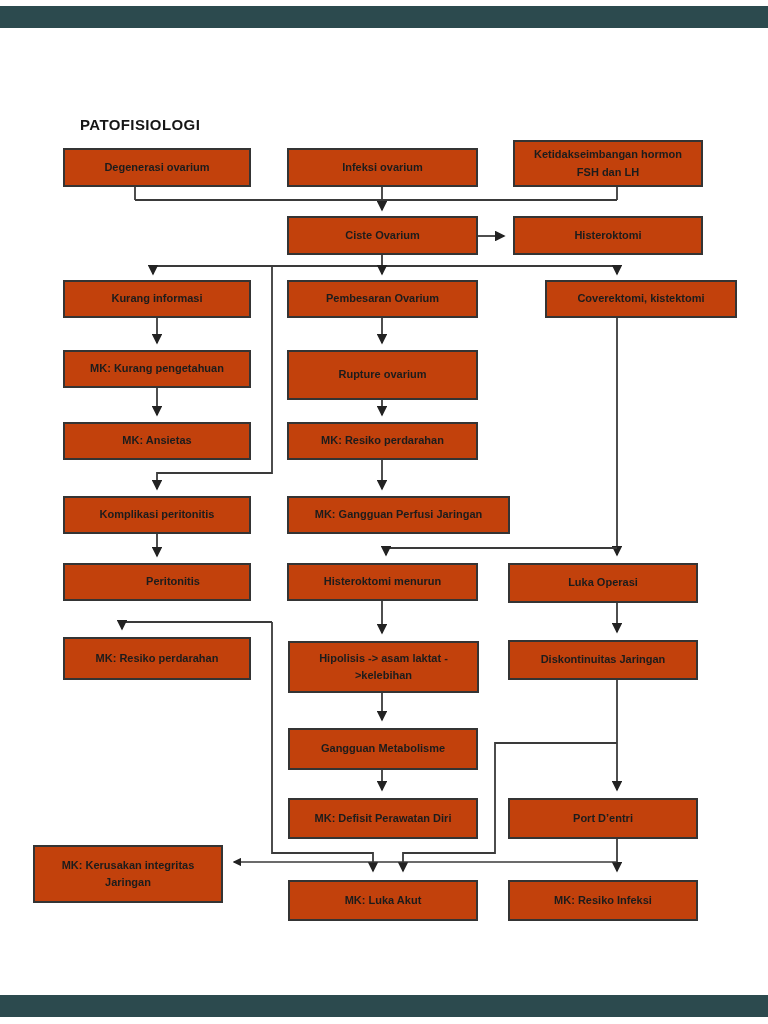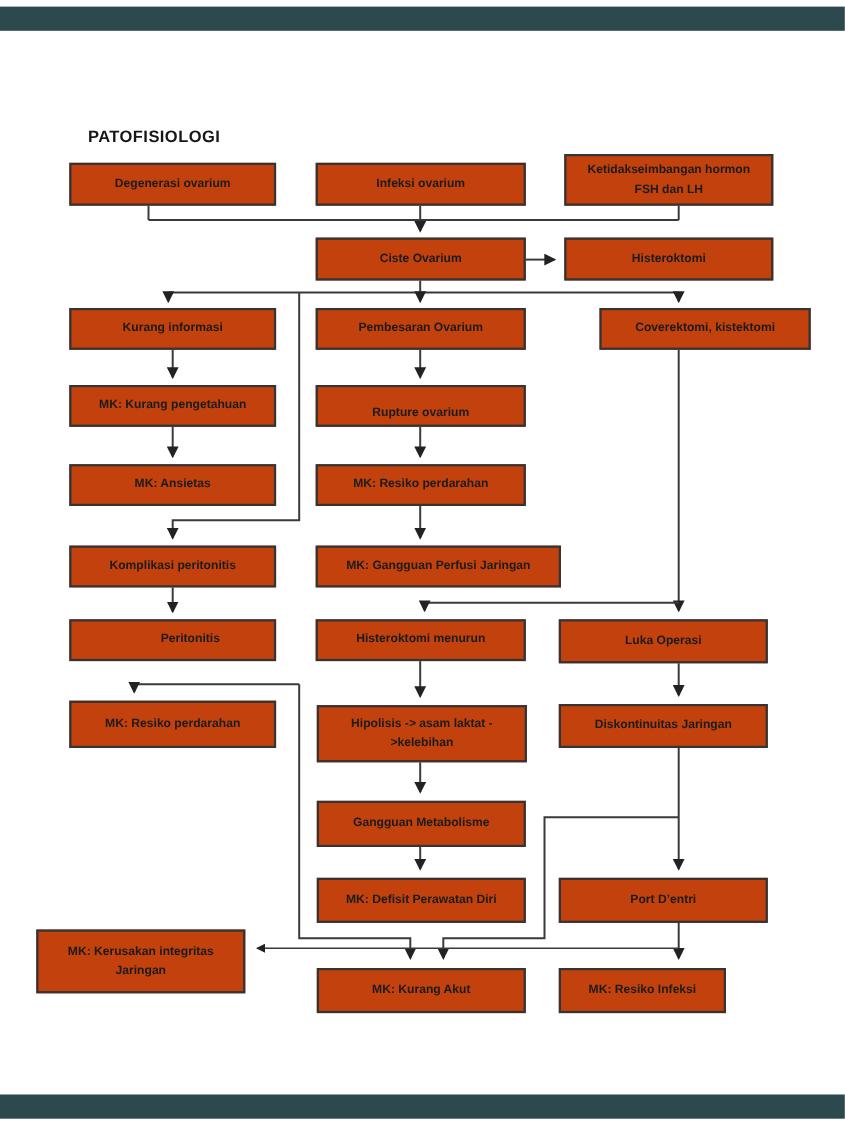--- a/index.html
+++ b/index.html
@@ -117,21 +117,21 @@
 <div class="node" style="left:287px;top:280px;width:191px;height:38px;">
   <span>Pembesaran Ovarium</span>
 </div>
 <div class="node" style="left:513px;top:280px;width:192px;height:38px;margin-left:32px;">
   <span>Coverektomi, kistektomi</span>
 </div>
 
 <div class="node" style="left:63px;top:350px;width:188px;height:38px;">
   <span>MK: Kurang pengetahuan</span>
 </div>
-<div class="node" style="left:287px;top:350px;width:191px;height:38px;align-items:flex-end;">
+<div class="node" style="left:287px;top:350px;width:191px;height:50px;">
   <span>Rupture ovarium</span>
 </div>
 
 <div class="node" style="left:63px;top:422px;width:188px;height:38px;">
   <span>MK: Ansietas</span>
 </div>
 <div class="node" style="left:287px;top:422px;width:191px;height:38px;">
   <span>MK: Resiko perdarahan</span>
 </div>
 
@@ -170,17 +170,17 @@
   <span>MK: Defisit Perawatan Diri</span>
 </div>
 <div class="node" style="left:508px;top:798px;width:190px;height:41px;">
   <span>Port D’entri</span>
 </div>
 
 <div class="node" style="left:33px;top:845px;width:190px;height:58px;text-align:center;">
   <span>MK: Kerusakan integritas Jaringan</span>
 </div>
 <div class="node" style="left:288px;top:880px;width:190px;height:41px;">
-  <span>MK: Kurang Akut</span>
+  <span>MK: Luka Akut</span>
 </div>
-<div class="node" style="left:508px;top:880px;width:152px;height:41px;">
+<div class="node" style="left:508px;top:880px;width:190px;height:41px;">
   <span>MK: Resiko Infeksi</span>
 </div>
 
 </body></html>

